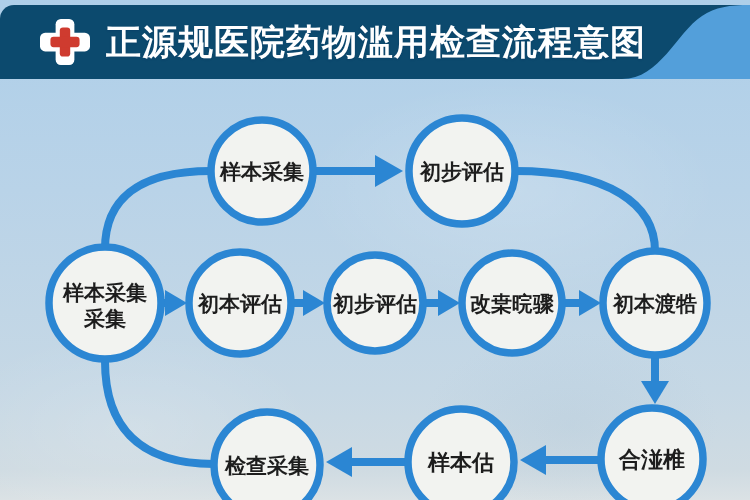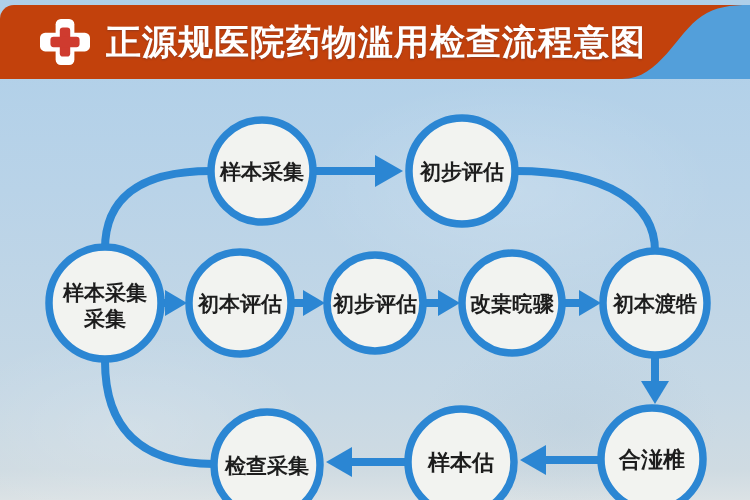--- a/index.html
+++ b/index.html
@@ -8,21 +8,21 @@
     font-family:"Liberation Sans",sans-serif;
     background:linear-gradient(180deg,#aecfe9 0%,#b9d3e8 38%,#c6d8e5 78%,#cfdbe2 94%,#dbe2e5 100%);
   }
   .bg-blob{position:absolute;pointer-events:none;z-index:0;}
   .blob1{left:300px;top:80px;width:420px;height:220px;background:radial-gradient(ellipse at center,rgba(255,255,255,.16),rgba(255,255,255,0) 70%);}
   .blob2{left:-60px;top:330px;width:380px;height:200px;background:radial-gradient(ellipse at center,rgba(255,255,255,.14),rgba(255,255,255,0) 70%);}
   .blob3{left:420px;top:330px;width:300px;height:190px;background:radial-gradient(ellipse at center,rgba(170,195,215,.25),rgba(170,195,215,0) 70%);}
 
   .banner{
     position:absolute;left:0;top:5px;width:750px;height:74px;
-    background:#c2410c;border-radius:14px 0 0 0;z-index:2;
+    background:#0c4a6e;border-radius:14px 0 0 0;z-index:2;
     display:flex;align-items:center;overflow:hidden;
   }
   .banner .swoosh{position:absolute;right:0;top:0;width:150px;height:74px;}
   .banner .logo{width:50px;height:46px;margin-left:40px;margin-right:16px;position:relative;z-index:1;}
   .banner h1{
     margin:0;position:relative;z-index:1;
     font-size:35px;font-weight:bold;color:#ffffff;letter-spacing:1px;
     text-shadow:0 1px 2px rgba(0,40,90,.25);
     white-space:nowrap;
   }

